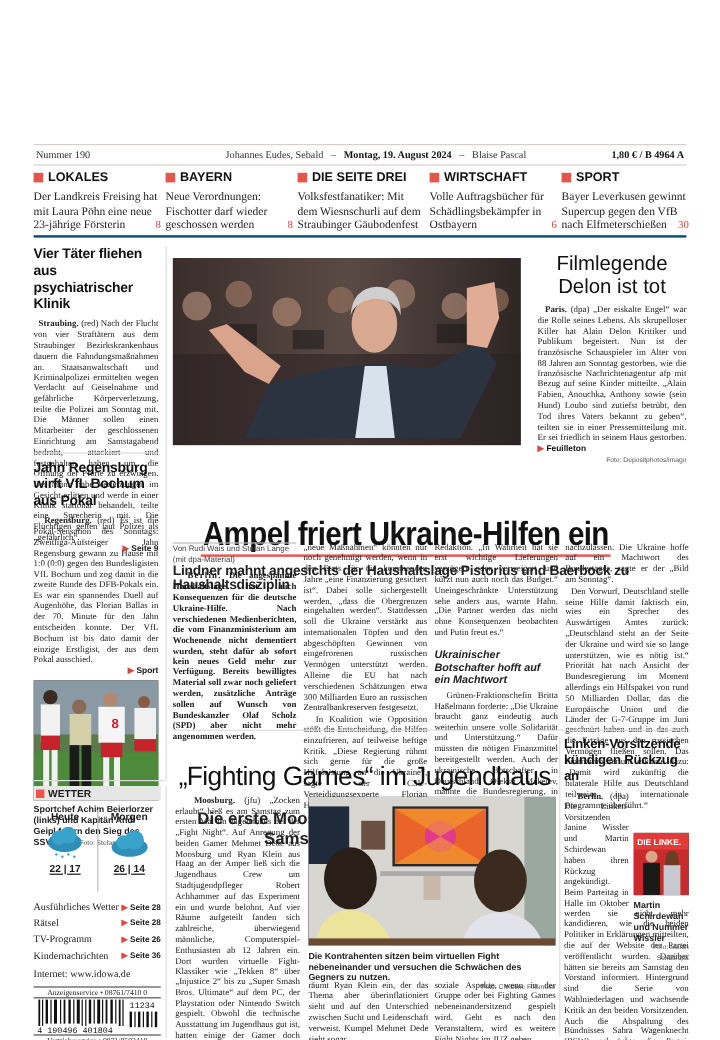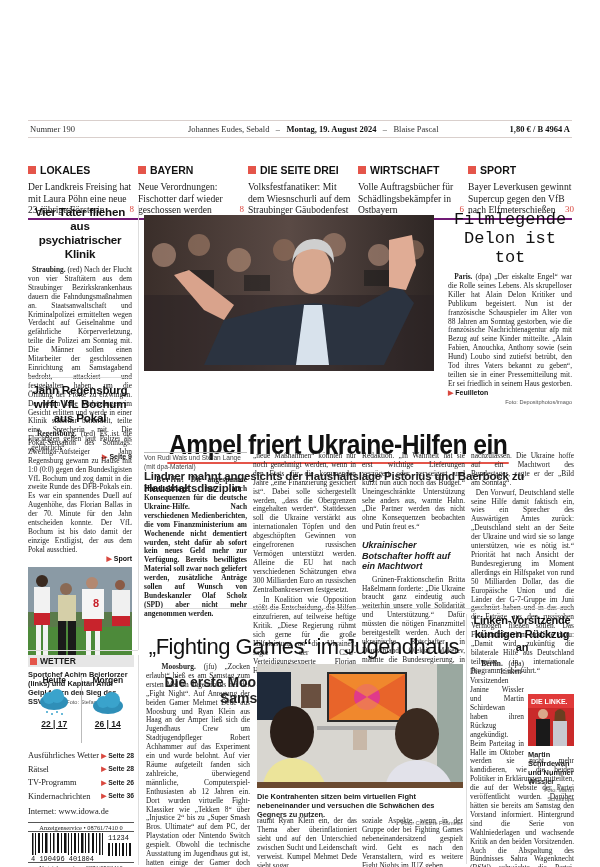--- a/index.html
+++ b/index.html
@@ -19,30 +19,30 @@
 
   .infobar { position: absolute; left: 28px; top: 120px; width: 544px; height: 18px;
     border-top: 1px solid #d9cfcc; border-bottom: 1px solid #d9cfcc;
     font-family: "Liberation Serif", serif; font-size: 8.5px; color: #333; }
   .infobar .left { position: absolute; left: 2px; top: 3px; }
   .infobar .mid { position: absolute; left: 160px; top: 3px; }
   .infobar .mid b { font-weight: bold; color: #111; }
   .infobar .right { position: absolute; right: 2px; top: 3px; font-weight: bold; color: #111; }
 
   
-  .teasers { position: absolute; left: 28px; top: 142px; width: 544px; height: 56px; border-bottom: 2px solid #701a75; margin-top: 22px; }
+  .teasers { position: absolute; left: 28px; top: 142px; width: 544px; height: 56px; border-bottom: 2px solid #0c4a6e; }
   .teaser { position: absolute; top: 0; width: 106px; }
   .teaser-head { font-family: "Liberation Sans", sans-serif; font-weight: bold; font-size: 10.5px; color: #111; display: flex; align-items: center; }
   .teaser-head .sq { width: 8px; height: 8px; background: #e4554a; margin-right: 4px; display: inline-block; }
   .teaser-body { font-family: "Liberation Serif", serif; font-size: 9.6px; line-height: 11.6px; margin-top: 5px; color: #222; position: relative; }
   .teaser-body .pg { color: #d9483f; font-size: 9px; position: absolute; right: 0; bottom: 0; }
 
   
   .col-left { position: absolute; left: 28px; top: 205px; width: 104px; }
-  .h-small { font-family: "Liberation Sans", sans-serif; font-weight: bold; font-size: 11.6px; line-height: 14px; text-align: center; color: #111; letter-spacing: -0.2px; }
+  .h-small { font-family: "Liberation Sans", sans-serif; font-weight: bold; font-size: 11.6px; line-height: 14px; text-align: left; color: #111; letter-spacing: -0.2px; }
   .bodytext { font-family: "Liberation Serif", serif; font-size: 7.4px; line-height: 8.9px; text-align: justify; color: #222; }
   .bodytext b { font-weight: bold; }
   .ref { color: #111; font-weight: bold; font-family: "Liberation Sans", sans-serif; font-size: 7px; }
   .ref .arrow { color: #d9483f; }
   .right-ref { text-align: right; }
 
   .photo { background: #444; position: relative; overflow: hidden; }
   .caption { font-family: "Liberation Sans", sans-serif; font-size: 7.4px; font-weight: bold; line-height: 9px; color: #222; }
   .credit { font-family: "Liberation Sans", sans-serif; font-size: 5.6px; color: #555; font-weight: normal; }
 
@@ -61,21 +61,21 @@
   .link-row .pg { font-family: "Liberation Sans", sans-serif; font-size: 6.8px; font-weight: bold; }
   .link-row .pg .arrow { color: #d9483f; }
   .internet { font-family: "Liberation Serif", serif; font-size: 8.4px; margin-top: 4px; }
   .barcode-box { margin-top: 6px; border-top: 1px solid #555; }
   .svc { font-family: "Liberation Serif", serif; font-size: 6.4px; text-align: center; height: 9px; line-height: 9px; border-bottom: 1px solid #555; }
   .barcode { height: 30px; position: relative; }
 
   
   .delon-photo { position: absolute; left: 144px; top: 215px; width: 290px; height: 156px; }
   .delon-text { position: absolute; left: 448px; top: 210px; width: 124px; }
-  .h-light { font-family: Liberation Mono, monospace; font-weight: normal; font-size: 17px; line-height: 19px; text-align: center; color: #111; }
+  .h-light { font-family: Liberation Sans, sans-serif; font-weight: normal; font-size: 17px; line-height: 19px; text-align: center; color: #111; }
 
   
   .main-head { position: absolute; left: 144px; top: 388px; width: 430px; text-align: left; margin-top: 40px; }
   .main-title { font-family: "Liberation Sans", sans-serif; font-weight: bold; font-size: 28px; line-height: 34px; letter-spacing: -0.6px; color: #111; display: inline-block; border-bottom: 2px solid #e4554a; padding: 0 2px; transform: scaleX(0.88); transform-origin: center; }
   .main-sub { font-family: "Liberation Sans", sans-serif; font-weight: bold; font-size: 11.5px; margin-top: 6px; color: #222; letter-spacing: -0.2px; }
 
   .art-cols { position: absolute; left: 144px; top: 452px; width: 430px; height: 150px; }
   .art-col { position: absolute; top: 0; width: 103px; }
   .byline { font-family: "Liberation Sans", sans-serif; font-size: 6.6px; line-height: 8.6px; color: #444; border-top: 1px solid #bbb; padding-top: 1px; margin-bottom: 5px; }
   .lead { font-family: "Liberation Serif", serif; font-weight: bold; font-size: 7.4px; line-height: 8.9px; text-align: justify; }

